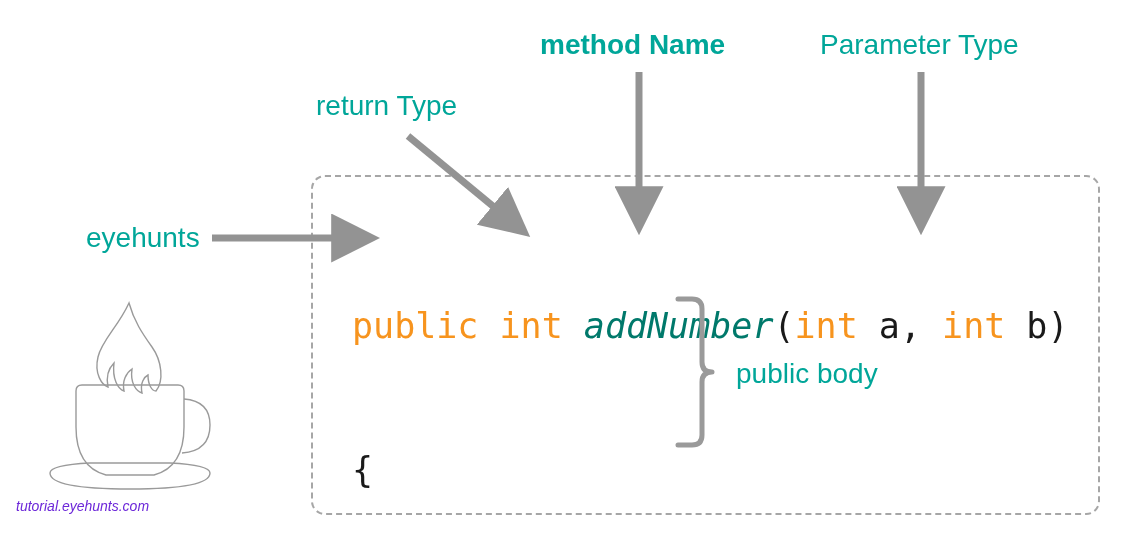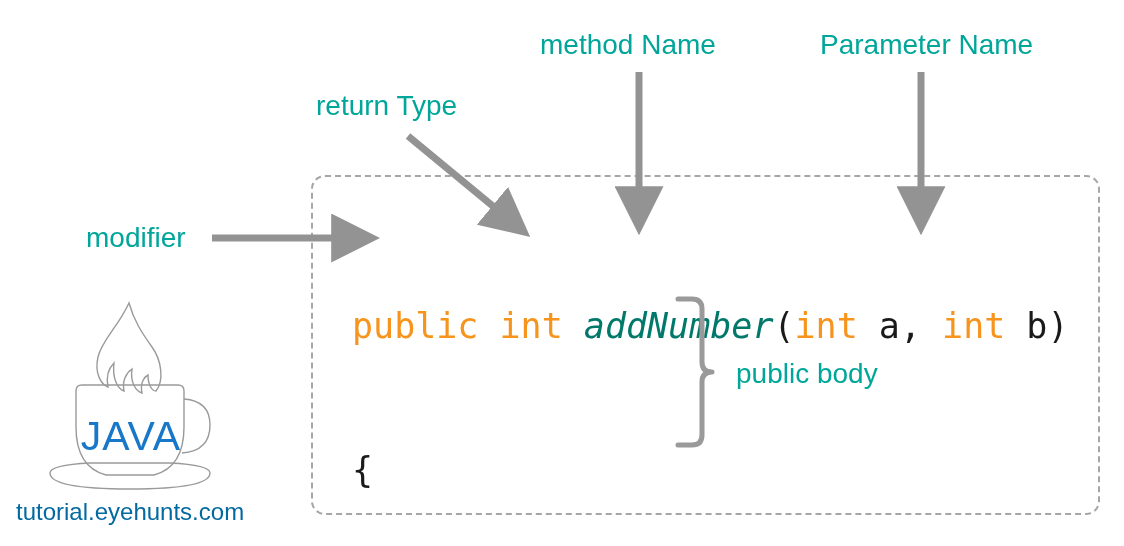--- a/index.html
+++ b/index.html
@@ -48,21 +48,21 @@
   
   .label {
     position: absolute;
     color: #00a699;
     font-family: "Liberation Sans", sans-serif;
     font-size: 28px;
     white-space: nowrap;
   }
 
   #lbl-return-type   { left: 316px; top: 90px; }
-  #lbl-method-name   { left: 540px; top: 29px; }
+  #lbl-method-name   { left: 540px; top: 29px; font-weight: bold; }
   #lbl-parameter-list{ left: 820px; top: 29px; }
   #lbl-modifier      { left: 86px;  top: 222px; }
   #lbl-method-body   { left: 736px; top: 358px; }
 
   
   #arrows {
     position: absolute;
     left: 0; top: 0;
     width: 1124px; height: 546px;
     pointer-events: none;
@@ -85,45 +85,46 @@
     font-family: "Liberation Sans", sans-serif;
     font-size: 41px;
     color: #1877c9;
     letter-spacing: 1px;
   }
   #footer-url {
     position: absolute;
     left: 16px;
     top: 498px;
     font-family: "Liberation Sans", sans-serif;
-    font-size: 24px;
-    color: #0369a1;
+    font-size: 14px;
+    color: #6d28d9;
     white-space: nowrap;
+    font-style: italic;
   }
 </style>
 </head>
 <body>
 
 <div id="canvas">
 
   <div class="code-box"></div>
 
   <div class="code">
     <span class="ln"><span class="kw">public</span><span class="plain"> </span><span class="kw">int</span><span class="plain"> </span><span class="mname">addNumber</span><span class="plain">(</span><span class="kw">int</span><span class="plain"> a</span><span class="plain">, </span><span class="kw">int</span><span class="plain"> b</span><span class="plain">)</span></span>
     <span class="ln">{</span>
     
     
     
     
   </div>
 
   <div class="label" id="lbl-return-type">return Type</div>
   <div class="label" id="lbl-method-name">method Name</div>
-  <div class="label" id="lbl-parameter-list">Parameter Name</div>
-  <div class="label" id="lbl-modifier">modifier</div>
+  <div class="label" id="lbl-parameter-list">Parameter Type</div>
+  <div class="label" id="lbl-modifier">eyehunts</div>
   <div class="label" id="lbl-method-body">public body</div>
 
   <svg id="arrows" viewBox="0 0 1124 546">
     <defs>
       <marker id="ah" markerWidth="7" markerHeight="7" refX="1.4" refY="3.5" orient="auto" markerUnits="strokeWidth">
         <path d="M0,0 L7,3.5 L0,7 z" fill="#939393"></path>
       </marker>
     </defs>
 
     <line x1="408" y1="136" x2="500" y2="212" stroke="#939393" stroke-width="7" marker-end="url(#ah)"></line>
@@ -144,18 +145,17 @@
                C76,84 82,94 88,96 C86,86 90,78 96,74 C94,88 100,96 106,98
                C104,88 108,82 112,80 C112,90 116,96 120,96
                C128,86 126,66 116,52 C106,38 98,26 93,8 Z" fill="none" stroke="#9a9a9a" stroke-width="1.4"></path>
 
       <path d="M40,96 q0,-6 6,-6 h96 q6,0 6,6 v36 q0,40 -30,48 h-48 q-30,-8 -30,-48 z" fill="none" stroke="#9a9a9a" stroke-width="1.4"></path>
 
       <path d="M148,104 q26,2 26,26 q0,26 -28,28" fill="none" stroke="#9a9a9a" stroke-width="1.4"></path>
 
       <path d="M14,178 q0,16 80,16 q80,0 80,-16 q0,-8 -40,-10 h-80 q-40,2 -40,10 z" fill="none" stroke="#9a9a9a" stroke-width="1.4"></path>
     </svg>
-    <div class="java-word">JAVA</div>
   </div>
 
   <div id="footer-url">tutorial.eyehunts.com</div>
 
 </div>
 
 </body></html>

